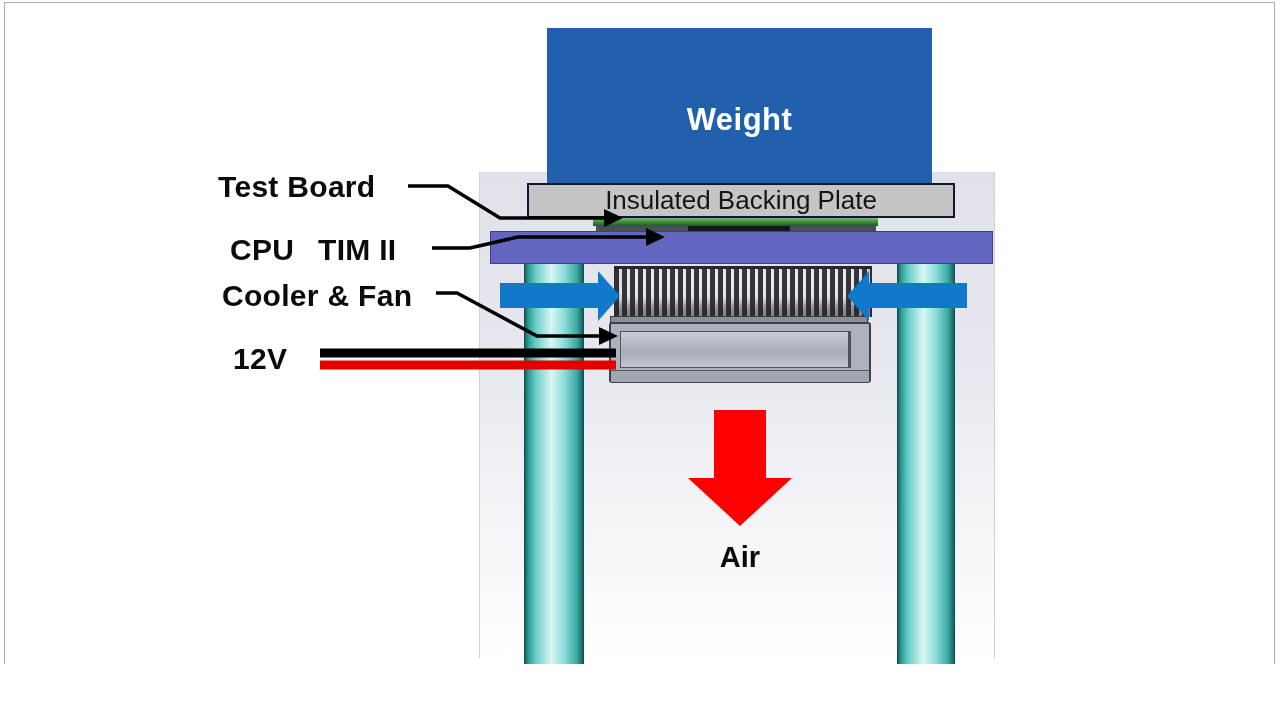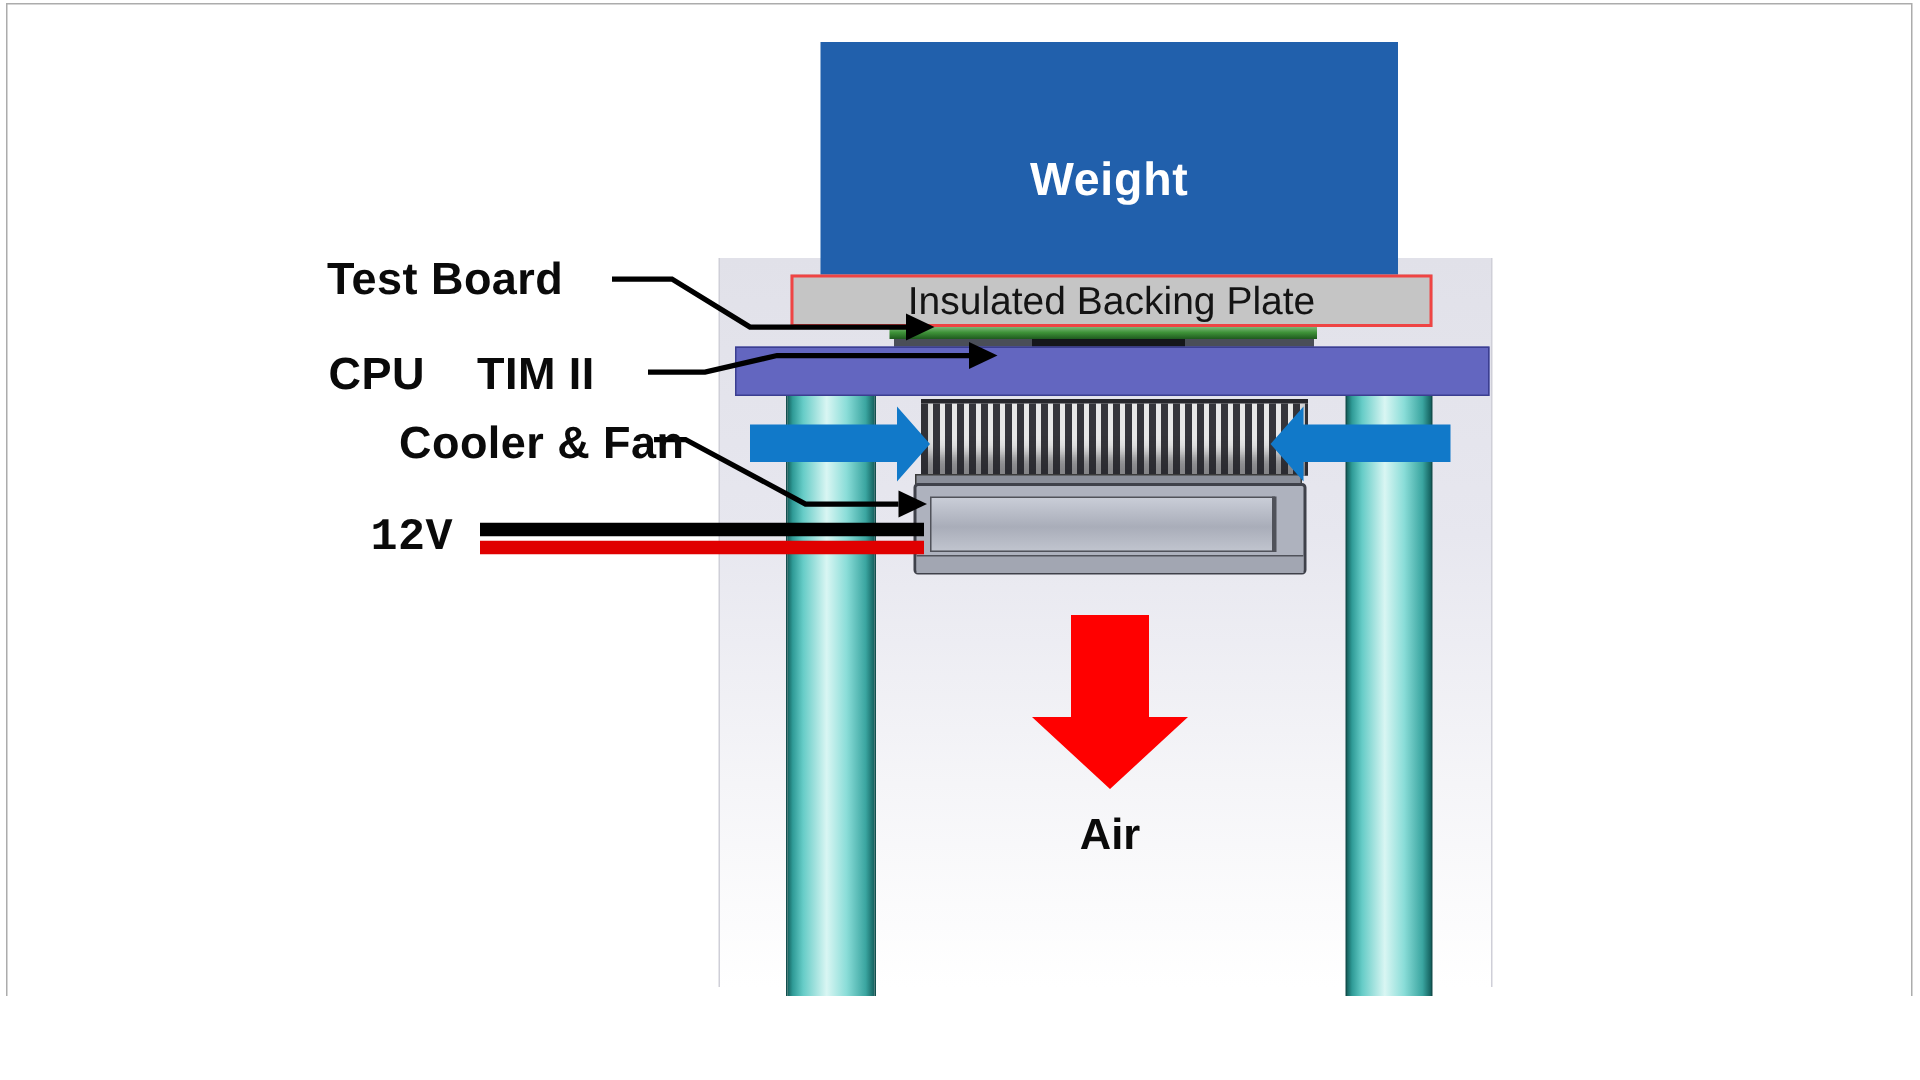--- a/index.html
+++ b/index.html
@@ -20,21 +20,21 @@
   .post-left{left:524px;width:58px;}
   .post-right{left:897px;width:56px;}
 
   
   .weight{position:absolute;left:547px;top:28px;width:385px;height:157px;
           background:var(--weight-blue,#2160AC);}
   .weight-label{padding-top:74px;text-align:center;color:#fff;font-size:31px;font-weight:bold;letter-spacing:.5px;}
 
   
   .plate{position:absolute;left:527px;top:183px;width:428px;height:35px;
-         background:var(--plate-gray,#C5C5C5);border:2px solid #ef4444;box-sizing:border-box;
+         background:var(--plate-gray,#C5C5C5);border:2px solid #0f172a;box-sizing:border-box;
          display:flex;align-items:center;justify-content:center;}
   .plate-label{font-size:26px;color:#141414;white-space:nowrap;}
 
   
   .board{position:absolute;left:593px;top:218px;width:285px;height:8px;
          background:linear-gradient(180deg,#7CB87A 0%,var(--board-green,#3F9339) 45%,#1E5A1E 100%);}
   .socket{position:absolute;left:596px;top:226px;width:280px;height:7px;background:#4A4E58;}
   .cpu-die{position:absolute;left:688px;top:226px;width:102px;height:8px;background:#15171B;}
 
   
@@ -58,24 +58,24 @@
   .fan-divider{position:absolute;left:848px;top:331px;width:2px;height:37px;background:#50525A;}
   .fan-flange{position:absolute;left:611px;top:370px;width:258px;height:11px;
               background:#A2A6B2;border-top:1px solid #50525A;}
 
   
   .overlay{position:absolute;left:0;top:0;pointer-events:none;}
 
   
   .lbl{position:absolute;color:#0A0A0A;font-weight:bold;font-size:30px;white-space:nowrap;letter-spacing:.3px;}
   .lbl-test-board{left:218px;top:170px;}
-  .lbl-cpu{left:219px;top:233px;}
+  .lbl-cpu{left:230px;top:233px;}
   .lbl-tim{left:318px;top:233px;}
-  .lbl-cooler{left:222px;top:279px;margin-left:44px;}
-  .lbl-12v{left:247px;top:342px;font-family:Liberation Mono, monospace;}
+  .lbl-cooler{left:222px;top:279px;}
+  .lbl-12v{left:233px;top:342px;}
   .airflow{position:absolute;left:640px;top:535px;width:200px;text-align:center;
            font-size:29px;line-height:45px;color:#0A0A0A;font-weight:700;}
 </style>
 </head>
 <body>
 
 <div class="slide">
   <div class="panel"></div>
 
   <div class="post post-left"></div>

